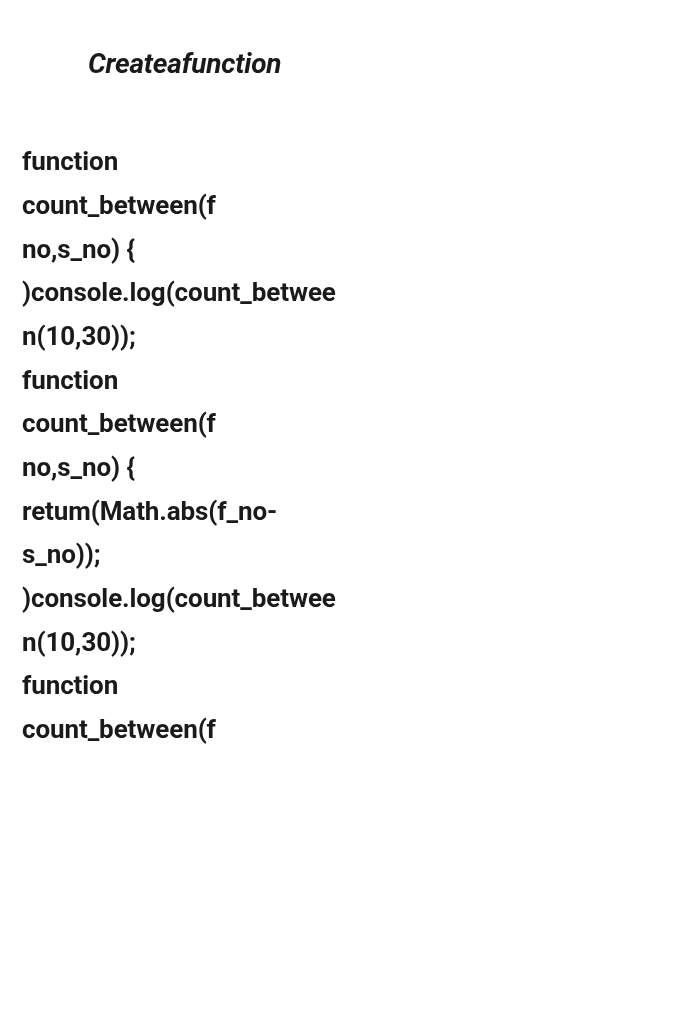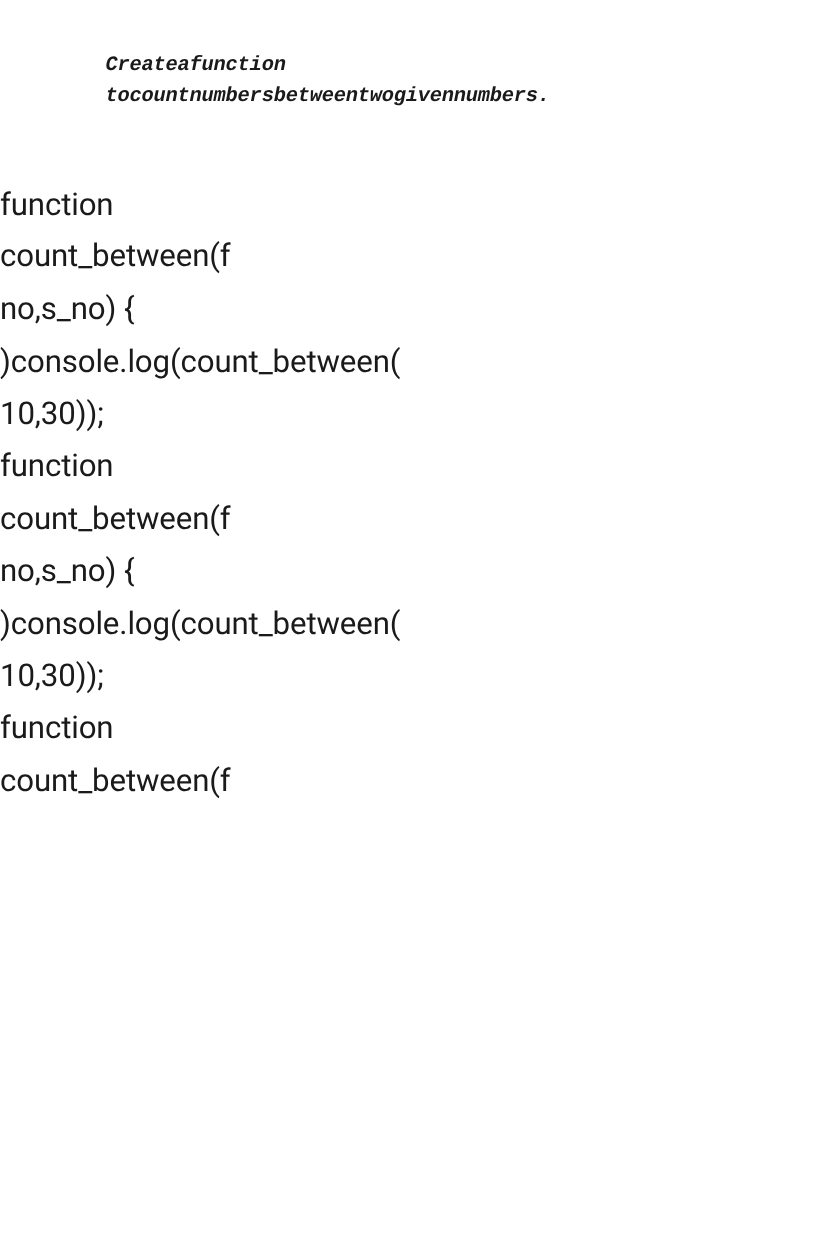--- a/index.html
+++ b/index.html
@@ -11,52 +11,52 @@
       width: 678px;
       height: 1028px;
       background: #ffffff;
       font-family: -apple-system, BlinkMacSystemFont, "Segoe UI", Roboto, "Helvetica Neue", Arial, sans-serif;
       color: #1a1a1a;
       padding-top: 42px;
     }
     .title {
       font-weight: 700;
       font-style: italic;
-      font-size: 17px;
+      font-size: 28px;
       line-height: 1.55;
       letter-spacing: -0.2px;
       padding-left: 88px;
       padding-right: 40px;
       margin-bottom: 55px;
       word-break: break-word;
-      font-family: Liberation Mono, monospace;
     }
     .code-block {
-      font-weight: 400;
+      font-weight: 700;
       font-size: 26px;
       line-height: 1.68;
+      padding-left: 22px;
       padding-right: 330px;
       letter-spacing: -0.1px;
     }
     .code-line {
       word-break: break-word;
     }
   </style>
 </head>
 <body>
 
 <div class="title">
   <span>Createafunction</span><br>
-  <span>tocountnumbersbetweentwogivennumbers.</span>
 </div>
 
 <div class="code-block">
   <div class="code-line">function</div>
   <div class="code-line">count_between(f</div>
   <div class="code-line">no,s_no) {</div>
   <div class="code-line">)console.log(count_between(10,30));</div>
   <div class="code-line">function</div>
   <div class="code-line">count_between(f</div>
   <div class="code-line">no,s_no) {</div>
+  <div class="code-line">retum(Math.abs(f_no-s_no));</div>
   <div class="code-line">)console.log(count_between(10,30));</div>
   <div class="code-line">function</div>
   <div class="code-line">count_between(f</div>
 </div>
 
 </body></html>

